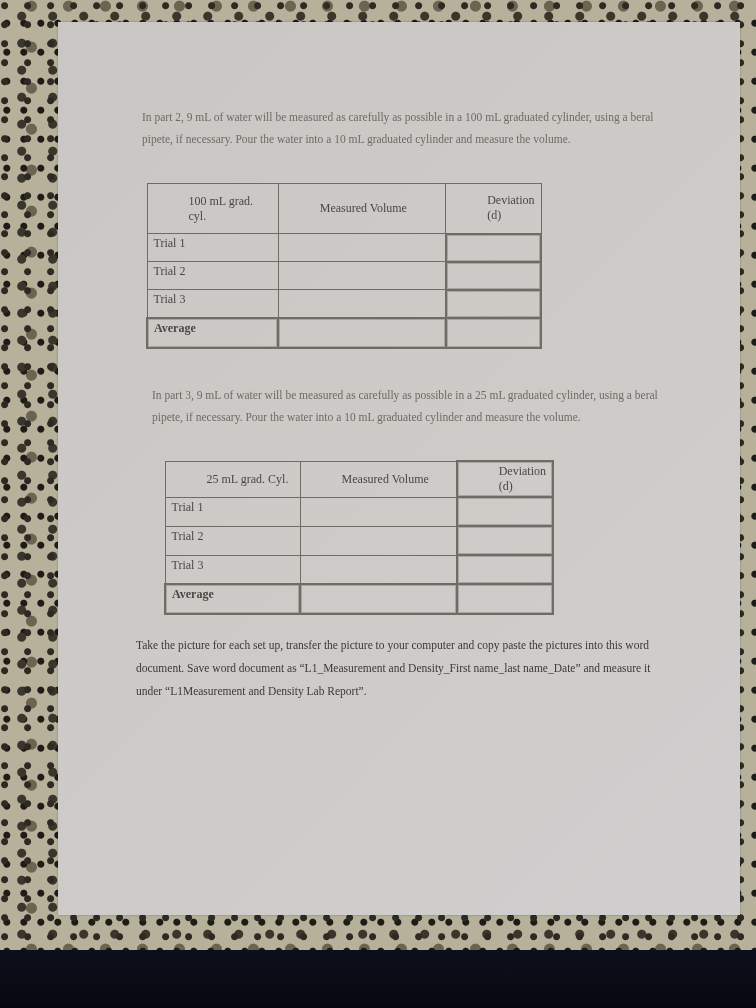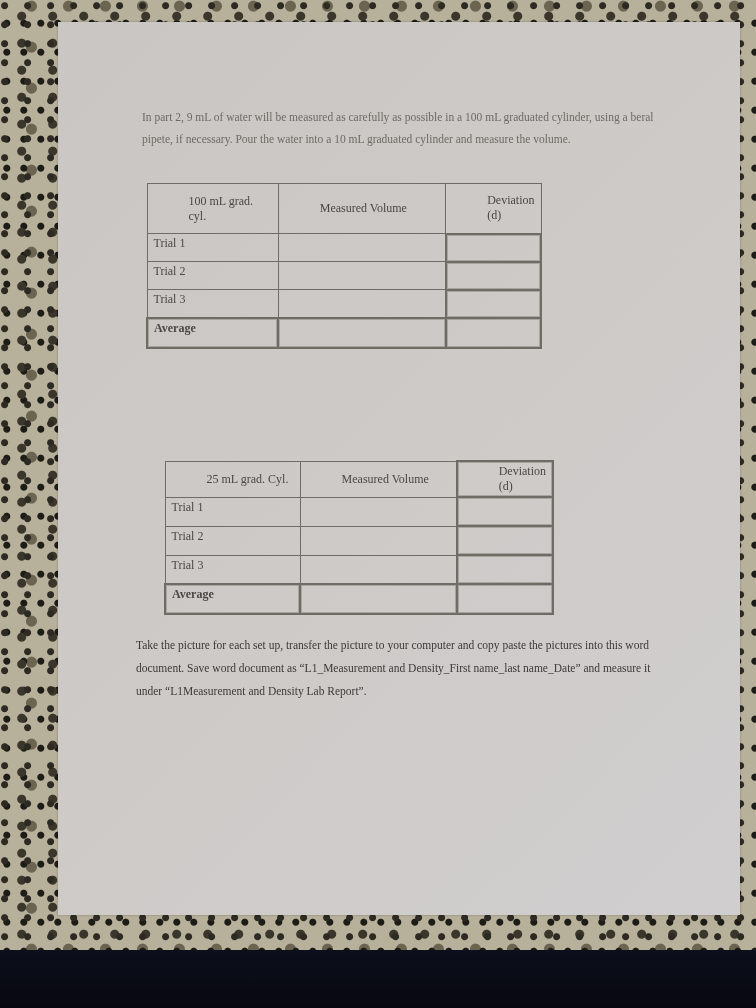--- a/index.html
+++ b/index.html
@@ -71,20 +71,21 @@
       <td class="dev"></td>
     </tr>
     <tr class="avg" style="height:30px;">
       <td>Average</td>
       <td></td>
       <td></td>
     </tr>
   </tbody>
     </table>
 
+  <p class="para" style="left:94px; top:362px; width:520px;">In part 3, 9 mL of water will be measured as carefully as possible in a 25 mL graduated cylinder, using a beral pipete, if necessary. Pour the water into a 10 mL graduated cylinder and measure the volume.</p>
 
   <table class="data" style="left:90px; top:438px; width:390px;margin-left:16px;">
     <tbody>
         <tr class="head" style="height:33px;">
       <td style="width:116px;">25 mL grad. Cyl.</td>
       <td style="width:136px;">Measured Volume</td>
       <td class="dev">Deviation (d)</td>
     </tr>
     <tr style="height:29px;">
       <td>Trial 1</td>

